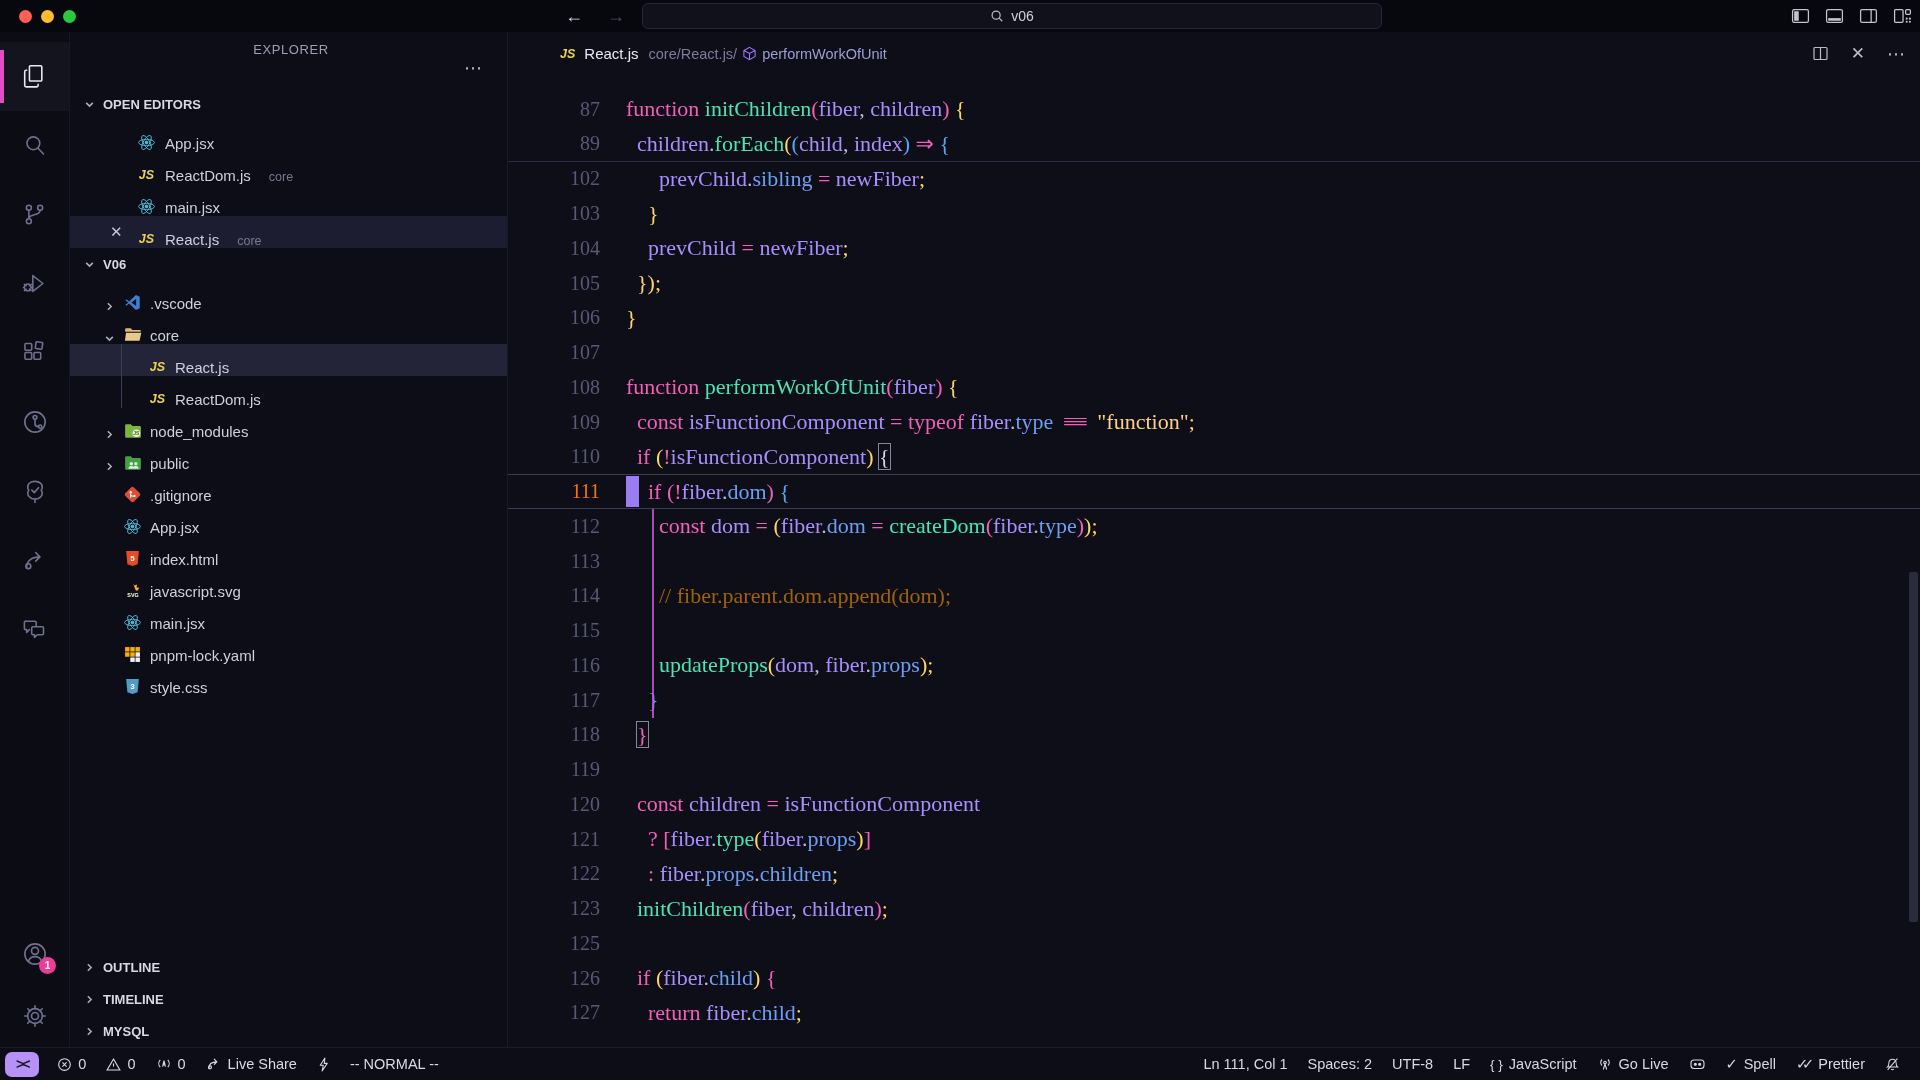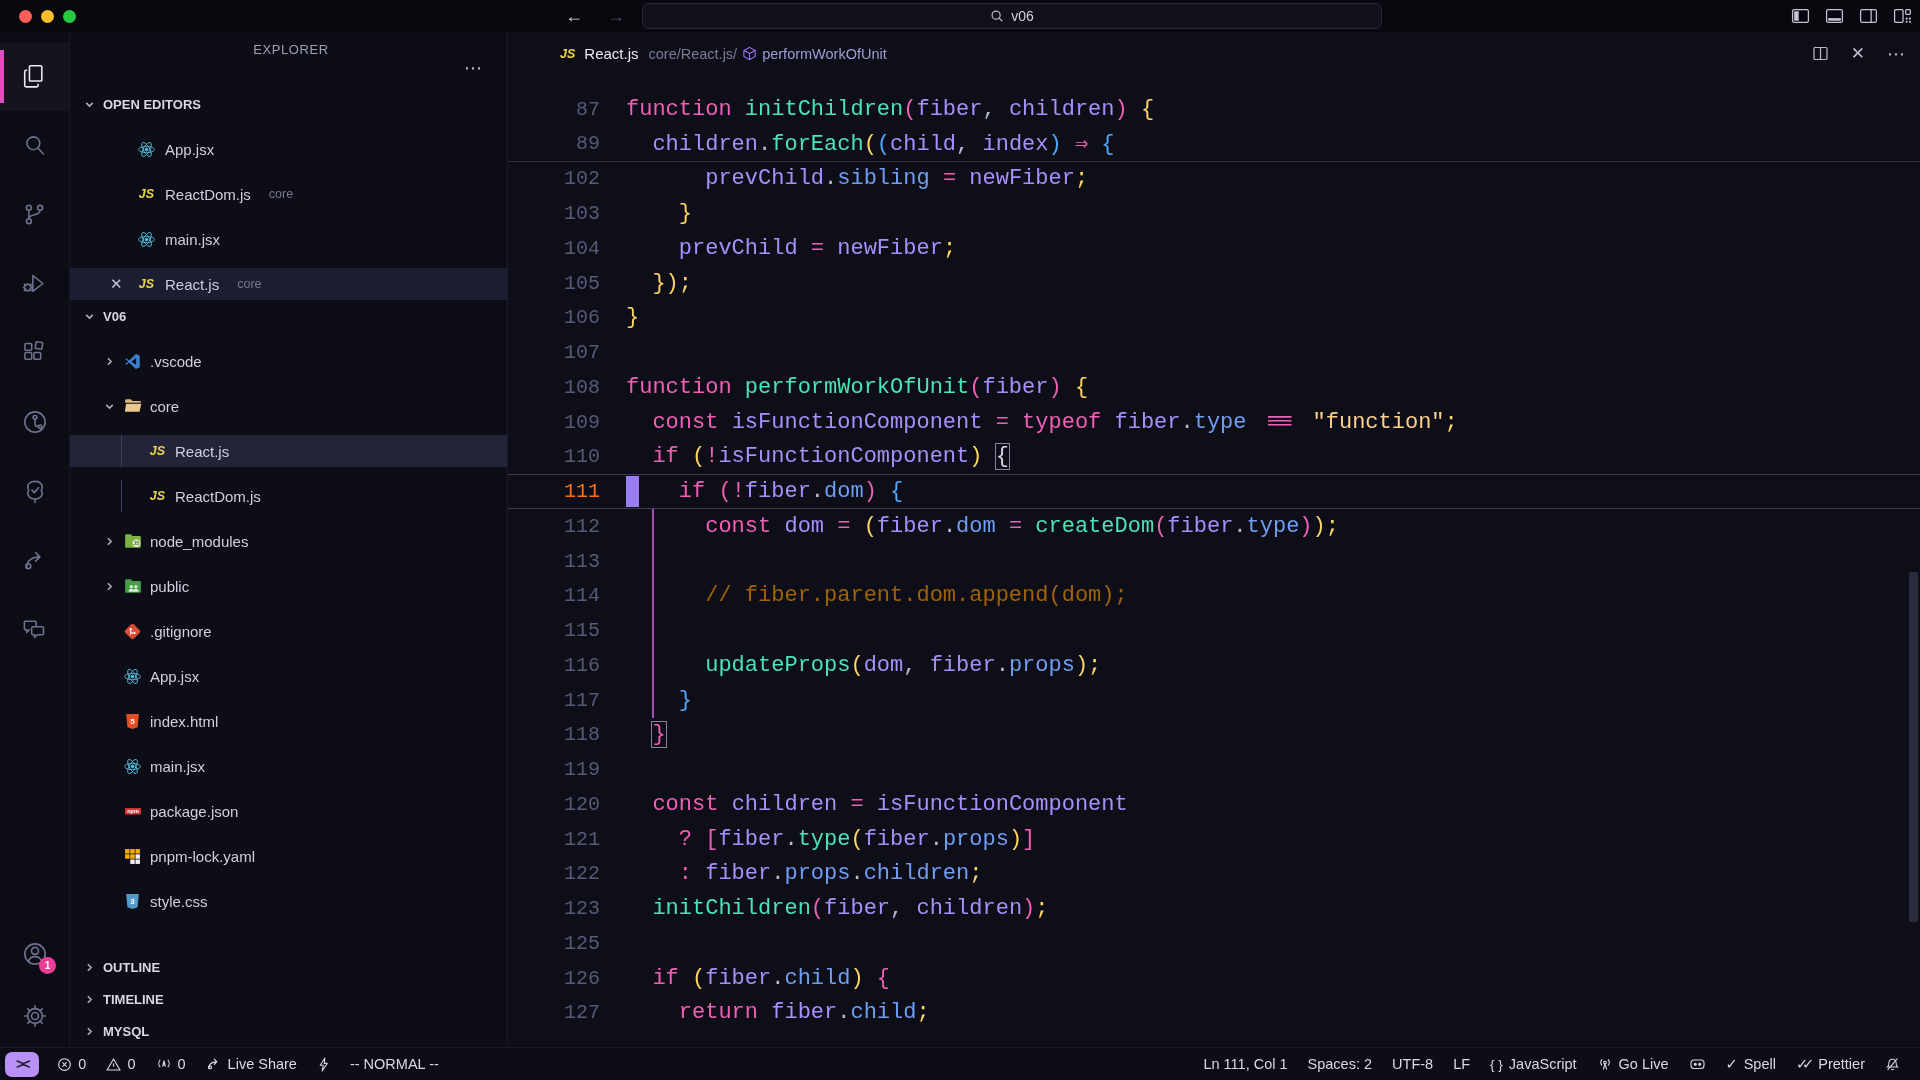--- a/index.html
+++ b/index.html
@@ -34,21 +34,21 @@
     background:#ec3d96; color:#fff; font-size:10px; font-weight:bold; display:flex; align-items:center;
     justify-content:center; }
 
   .sidebar { width:438px; background:#0d0d17; border-right:1px solid #191928; display:flex;
     flex-direction:column; font-size:15px; color:#cfcfde; }
   .sb-title { height:56px; display:flex; align-items:center; padding:10px 24px 0 29px; color:#9f9fb4;
     font-size:13px; letter-spacing:.6px;flex-direction:column; }
   .sb-title .dots { margin-left:auto; color:#b9b9cb; font-size:18px; letter-spacing:1px; }
   .sb-section { height:32px; display:flex; align-items:center; padding-left:13px; gap:8px;
     font-weight:bold; font-size:13px; color:#d8d8e6; }
-  .sb-row { height:32px; display:flex; align-items:center; position:relative;margin-top:13px; }
+  .sb-row { height:32px; display:flex; align-items:flex-end; position:relative; }
   .sb-row .label { white-space:nowrap; }
   .sb-row .suffix { color:#77778f; font-size:12.5px; margin-left:9px; }
   .sb-row.active-ed { background:#1d1d31; }
   .sb-row.selected { background:#242438; }
   .oe-row { padding-left:67px; gap:9px; }
   .oe-close { position:absolute; left:40px; top:7px; width:18px; color:#c7c7d6; font-size:15px; }
   .tree-row { gap:8px; }
   .tree-guide { position:absolute; left:51px; top:0; bottom:0; width:1px; background:#3d3d5c; }
   .chev { color:#aeaec2; display:flex; width:12px; justify-content:center; }
   .fileicon { width:19px; height:19px; display:flex; align-items:center; justify-content:center; flex:none; }
@@ -59,21 +59,21 @@
   
   .editor { flex:1; background:#0e0e19; position:relative; display:flex; flex-direction:column; min-width:0; }
   .ed-header { height:43px; display:flex; align-items:center; padding-left:52px; gap:10px; font-size:15px; }
   .ed-tab { display:flex; align-items:center; gap:9px; color:#e9e9f2; }
   .breadcrumb { display:flex; align-items:center; gap:5px; color:#7c7c98; font-size:14.5px; }
   .bc-symbol { color:#9b9fd4; }
   .ed-actions { margin-left:auto; display:flex; align-items:center; gap:22px; padding-right:14px; color:#b9b9cb; }
   .ed-actions .x { font-size:17px; } .ed-actions .dots { font-size:18px; letter-spacing:1px; }
 
   .code { flex:1; position:relative; overflow:hidden; padding-top:17px;
-    font-family:Liberation Mono, monospace; font-size:22px; }
+    font-family:Liberation Serif, serif; font-size:22px; }
   .crow { display:flex; height:34.75px; align-items:center; position:relative; }
   .crow .ln { width:92px; text-align:right; color:#585877; font-size:20px; flex:none; }
   .crow .lc { padding-left:26px; white-space:pre; color:#d6d6e8; }
   .crow.current { border-top:1px solid #3c3c55; border-bottom:1px solid #3c3c55; }
   .crow.current .ln { color:#f97316; }
   .crow.foldline { border-bottom:1px solid #2c2c42; }
   .cursor-block { position:absolute; left:118px; top:1px; bottom:1px; width:13px; background:#9a7df2; }
   .iguide { position:absolute; left:144px; top:0; bottom:0; width:1.5px; background:#c05ad2; opacity:.85; }
   .kw{color:#f25fb6} .fn{color:#4be4b4} .vr{color:#a88ffb} .pr{color:#6f9ef2}
   .st{color:#ffd08a} .cm{color:#a16207} .yl{color:#ffd664} .bl{color:#4fa8fd}
@@ -392,38 +392,39 @@
             <svg width="17" height="17" viewBox="0 0 16 16">
               <path fill="#e44d26" d="M2 1 L3.2 13.5 L8 15 L12.8 13.5 L14 1 Z"></path>
               <text x="8" y="10.5" font-size="7.5" font-weight="bold" fill="#fff" text-anchor="middle" font-family="Liberation Sans">5</text>
             </svg>
           </span>
           <span class="label">index.html</span>
         </div>
         <div class="sb-row tree-row " style="padding-left:33px">
           <span class="chev"></span>
           <span class="fileicon">
+            <svg width="18" height="18" viewBox="0 0 16 16">
+              <path fill="#ffb13b" d="M8 1 l1.2 2.2 2.3-.9 -.3 2.5 2.5 .3 -1.5 2 1.5 2 -2.5 .3"></path>
+              <rect x="2.5" y="7.5" width="11" height="7" rx="1.2" fill="#111"></rect>
+              <text x="8" y="13" font-size="4.8" font-weight="bold" fill="#fff" text-anchor="middle" font-family="Liberation Sans">SVG</text>
+            </svg>
+          </span>
+          <span class="label">javascript.svg</span>
+        </div>
+        <div class="sb-row tree-row " style="padding-left:33px">
+          <span class="chev"></span>
+          <span class="fileicon">
             <svg width="19" height="19" viewBox="0 0 24 24" fill="none" stroke="#53c1de" stroke-width="1.1">
               <ellipse cx="12" cy="12" rx="10" ry="4"></ellipse>
               <ellipse cx="12" cy="12" rx="10" ry="4" transform="rotate(60 12 12)"></ellipse>
               <ellipse cx="12" cy="12" rx="10" ry="4" transform="rotate(-60 12 12)"></ellipse>
               <circle cx="12" cy="12" r="1.8" fill="#53c1de"></circle>
             </svg>
           </span>
           <span class="label">main.jsx</span>
-        </div>
-        <div class="sb-row tree-row " style="padding-left:33px">
-          <span class="chev"></span>
-          <span class="fileicon">
-            <svg width="18" height="18" viewBox="0 0 18 12">
-              <rect x="1" y="3" width="16" height="6.5" fill="#cb3837"></rect>
-              <text x="9" y="8.2" font-size="5.5" font-weight="bold" fill="#fff" text-anchor="middle" font-family="Liberation Sans">npm</text>
-            </svg>
-          </span>
-          <span class="label">package.json</span>
         </div>
         <div class="sb-row tree-row " style="padding-left:33px">
           <span class="chev"></span>
           <span class="fileicon">
             <svg width="17" height="17" viewBox="0 0 16 16">
               <g fill="#f9ad00">
                 <rect x="1" y="1" width="4.2" height="4.2"></rect>
                 <rect x="5.9" y="1" width="4.2" height="4.2"></rect>
                 <rect x="10.8" y="1" width="4.2" height="4.2"></rect>
                 <rect x="1" y="5.9" width="4.2" height="4.2"></rect>

